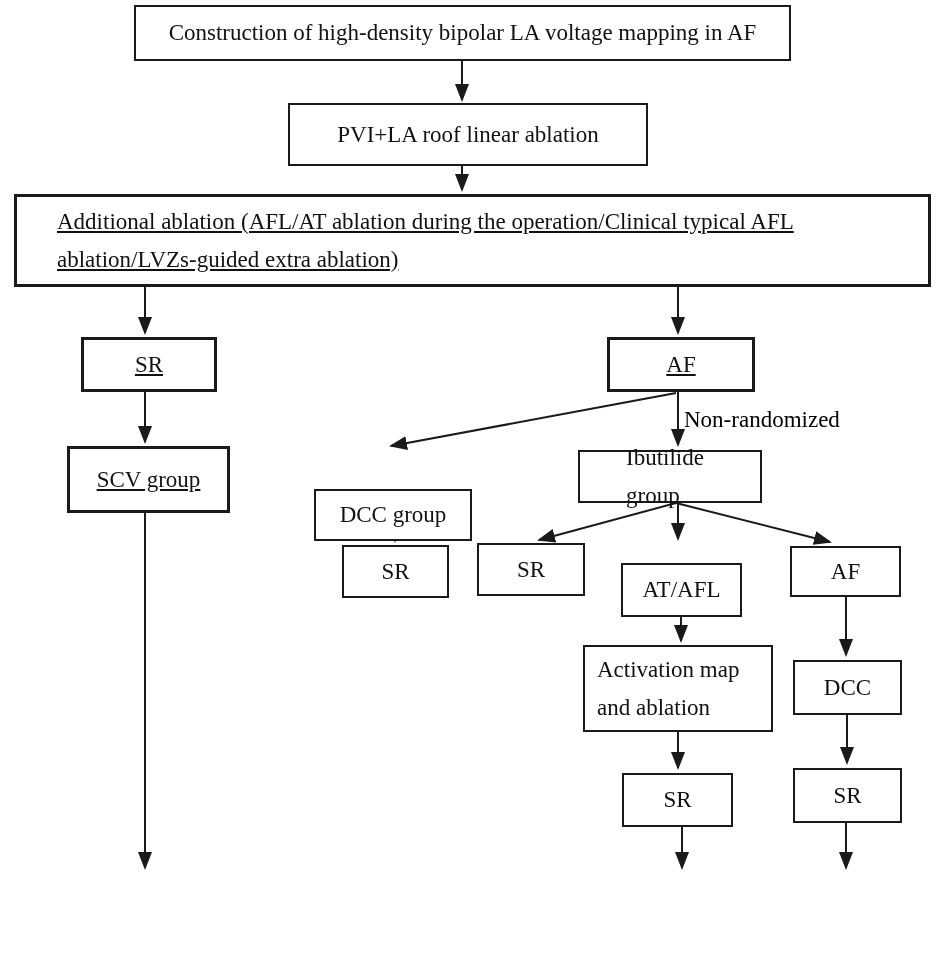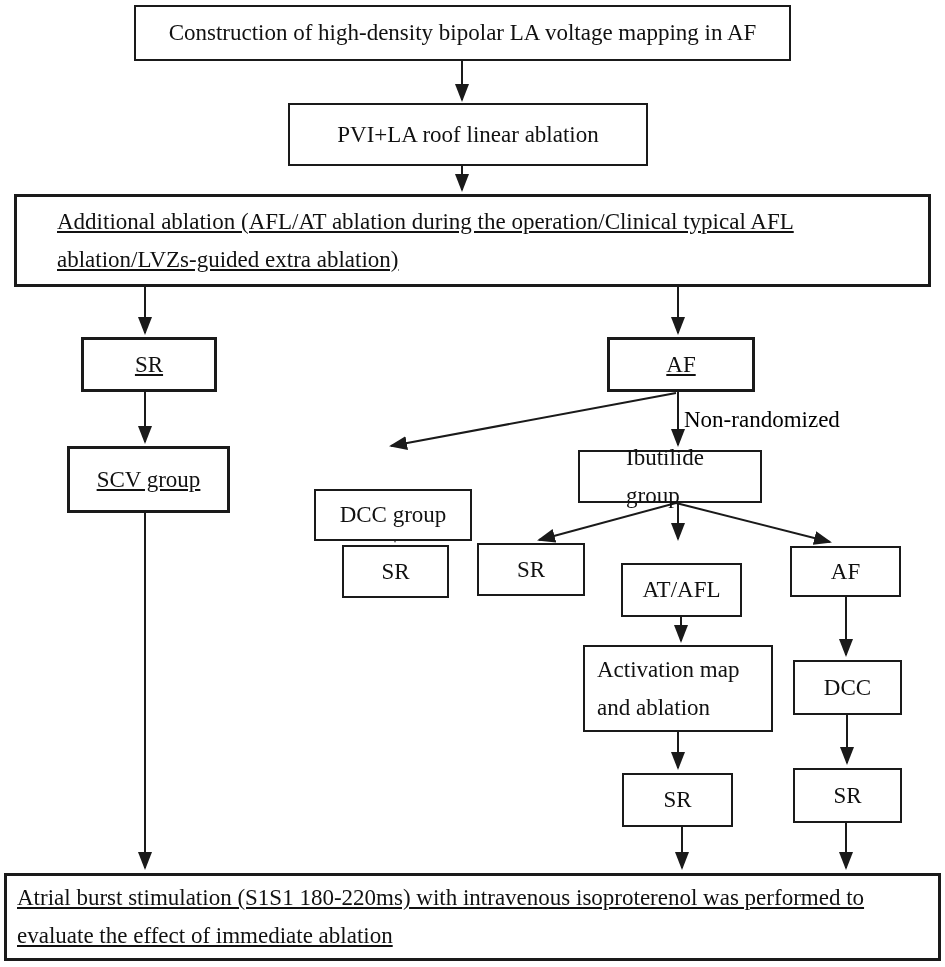--- a/index.html
+++ b/index.html
@@ -125,15 +125,14 @@
   <div class="node" id="n-af-ibu">AF</div>
 
   <div class="node" id="n-actmap">Activation map and ablation</div>
 
   <div class="node" id="n-dcc">DCC</div>
 
   <div class="node" id="n-sr-act">SR</div>
 
   <div class="node" id="n-sr-dcc2">SR</div>
 
-  <div class="node thick" id="n-outcome">Atrial burst stimulation (S1S1 180-220ms) with intravenous isoproterenol was performed to evaluate the effect of immediate ablation</div>
 
 </div>
 
 </body></html>

